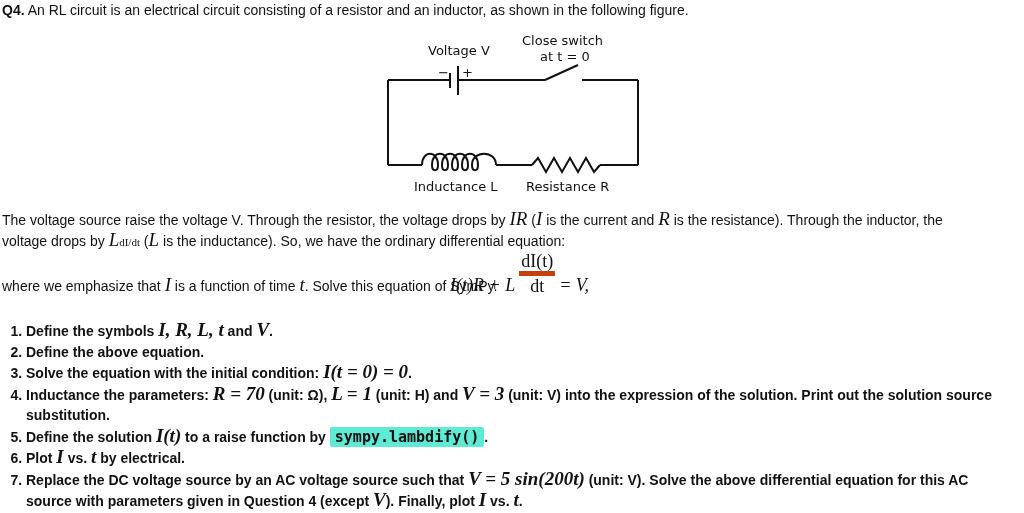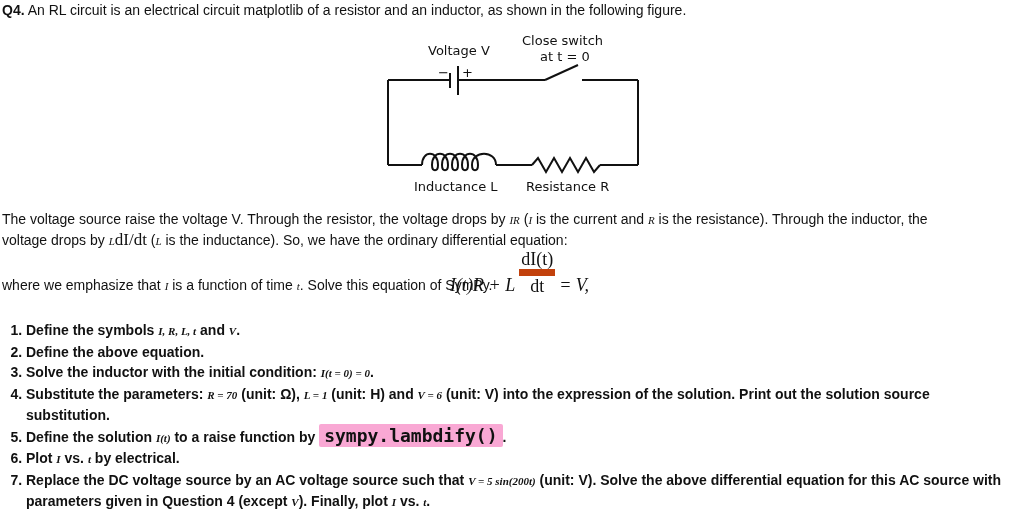--- a/index.html
+++ b/index.html
@@ -1,46 +1,46 @@
 <!DOCTYPE html>
 <html><head>
   <meta charset="utf-8">
   <style>
     html, body { margin: 0; padding: 0; background: #ffffff; }
     body {
       width: 1024px; height: 513px; overflow: hidden; position: relative;
       font-family: "Liberation Sans", sans-serif; color: #111; font-size: 14px;
     }
     .line { position: absolute; left: 2px; white-space: nowrap; font-size: 14px; line-height: 18px; }
-    .m { font-family: "Liberation Serif", "DejaVu Serif", serif; font-style: italic; font-size: 11px; }
-    .mr { font-family: "Liberation Serif", "DejaVu Serif", serif; font-size: 17px; }
+    .m { font-family: "Liberation Serif", "DejaVu Serif", serif; font-style: italic; font-size: 19px; }
+    .mr { font-family: "Liberation Serif", "DejaVu Serif", serif; font-size: 11px; }
     .q-label { font-weight: bold; text-align: center; }
     #figure { position: absolute; left: 380px; top: 30px; width: 270px; height: 170px; }
     #figure text { font-family: "DejaVu Sans", sans-serif; font-size: 13px; fill: #111; }
     .eq {
       position: absolute; left: 450px; top: 252px; height: 44px;
       font-family: "Liberation Serif", "DejaVu Serif", serif; font-size: 18px;
       display: flex; align-items: flex-end;
     }
     .frac { display: inline-flex; flex-direction: column; align-items: center; margin: 0 4px; vertical-align: middle; }
-    .frac .num { border-bottom: 7px solid #c2410c; padding: 0 2px; line-height: 20px; }
+    .frac .num { border-bottom: 5px solid #c2410c; padding: 0 2px; line-height: 20px; }
     .frac .den { line-height: 20px; }
     ol { position: absolute; left: 0; top: 320px; margin: 0; padding-left: 26px; width: 990px; font-weight: bold; }
     ol li { font-size: 14px; line-height: 20.5px; padding-left: 0; }
     .code {
-      font-family: "DejaVu Sans Mono", monospace; font-size: 18px;
-      background: #f9a8d4; padding: 1px 5px; border-radius: 2px;
+      font-family: "DejaVu Sans Mono", monospace; font-size: 15px;
+      background: #5eead4; padding: 1px 5px; border-radius: 2px;
     }
   </style>
 </head>
 <body>
 
 <div class="line" style="top:1px;">
   <span class="q-label">Q4.</span>
-  <span>An RL circuit is an electrical circuit matplotlib of a resistor and an inductor, as shown in the following figure.</span>
+  <span>An RL circuit is an electrical circuit consisting of a resistor and an inductor, as shown in the following figure.</span>
 </div>
 
 <svg id="figure" viewBox="0 0 270 170" xmlns="http://www.w3.org/2000/svg">
   <g stroke="#111" stroke-width="2" fill="none">
 
     <path d="M8 50 L8 135"></path>
     <path d="M8 50 L70 50"></path>
 
     <path d="M70 43 L70 58"></path>
     <path d="M78 36 L78 65"></path>
@@ -86,24 +86,24 @@
 </div>
 
 <ol>
   <li>
     <span>Define the symbols </span><span class="m">I, R, L, t</span><span> and </span><span class="m">V</span><span>.</span>
   </li>
   <li>
     <span>Define the above equation.</span>
   </li>
   <li>
-    <span>Solve the inductor with the initial condition: </span><span class="m">I(t = 0) = 0</span><span>.</span>
+    <span>Solve the equation with the initial condition: </span><span class="m">I(t = 0) = 0</span><span>.</span>
   </li>
   <li>
-    <span>Substitute the parameters: </span><span class="m">R = 70</span><span> (unit: Ω), </span><span class="m">L = 1</span><span> (unit: H) and </span><span class="m">V = 6</span><span> (unit: V) into the expression of the solution. Print out the solution source substitution.</span>
+    <span>Inductance the parameters: </span><span class="m">R = 70</span><span> (unit: Ω), </span><span class="m">L = 1</span><span> (unit: H) and </span><span class="m">V = 3</span><span> (unit: V) into the expression of the solution. Print out the solution source substitution.</span>
   </li>
   <li>
     <span>Define the solution </span><span class="m">I(t)</span><span> to a raise function by </span><span class="code">sympy.lambdify()</span><span>.</span>
   </li>
   <li>
     <span>Plot </span><span class="m">I</span><span> vs. </span><span class="m">t</span><span> by electrical.</span>
   </li>
   <li>
     <span>Replace the DC voltage source by an AC voltage source such that </span><span class="m">V = 5 sin(200t)</span><span> (unit: V). Solve the above differential equation for this AC source with parameters given in Question 4 (except </span><span class="m">V</span><span>). Finally, plot </span><span class="m">I</span><span> vs. </span><span class="m">t</span><span>.</span>
   </li>

